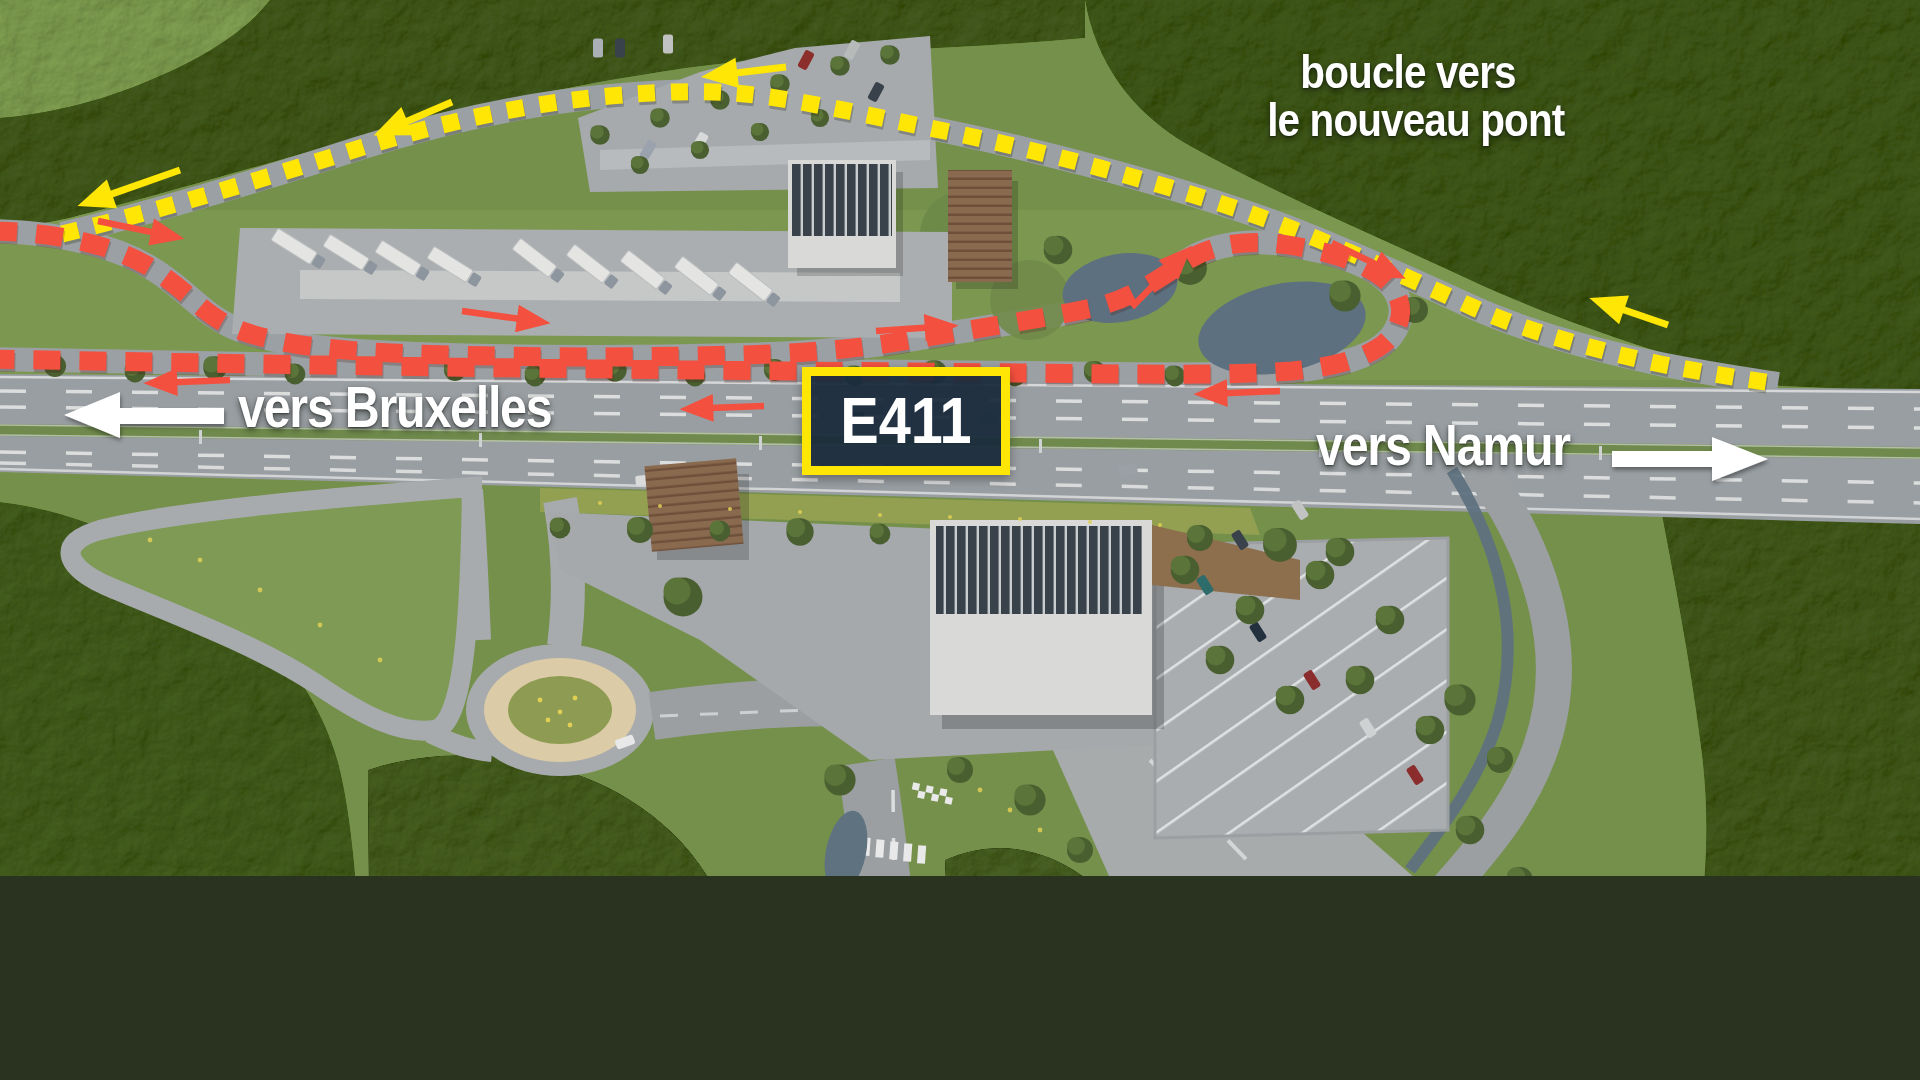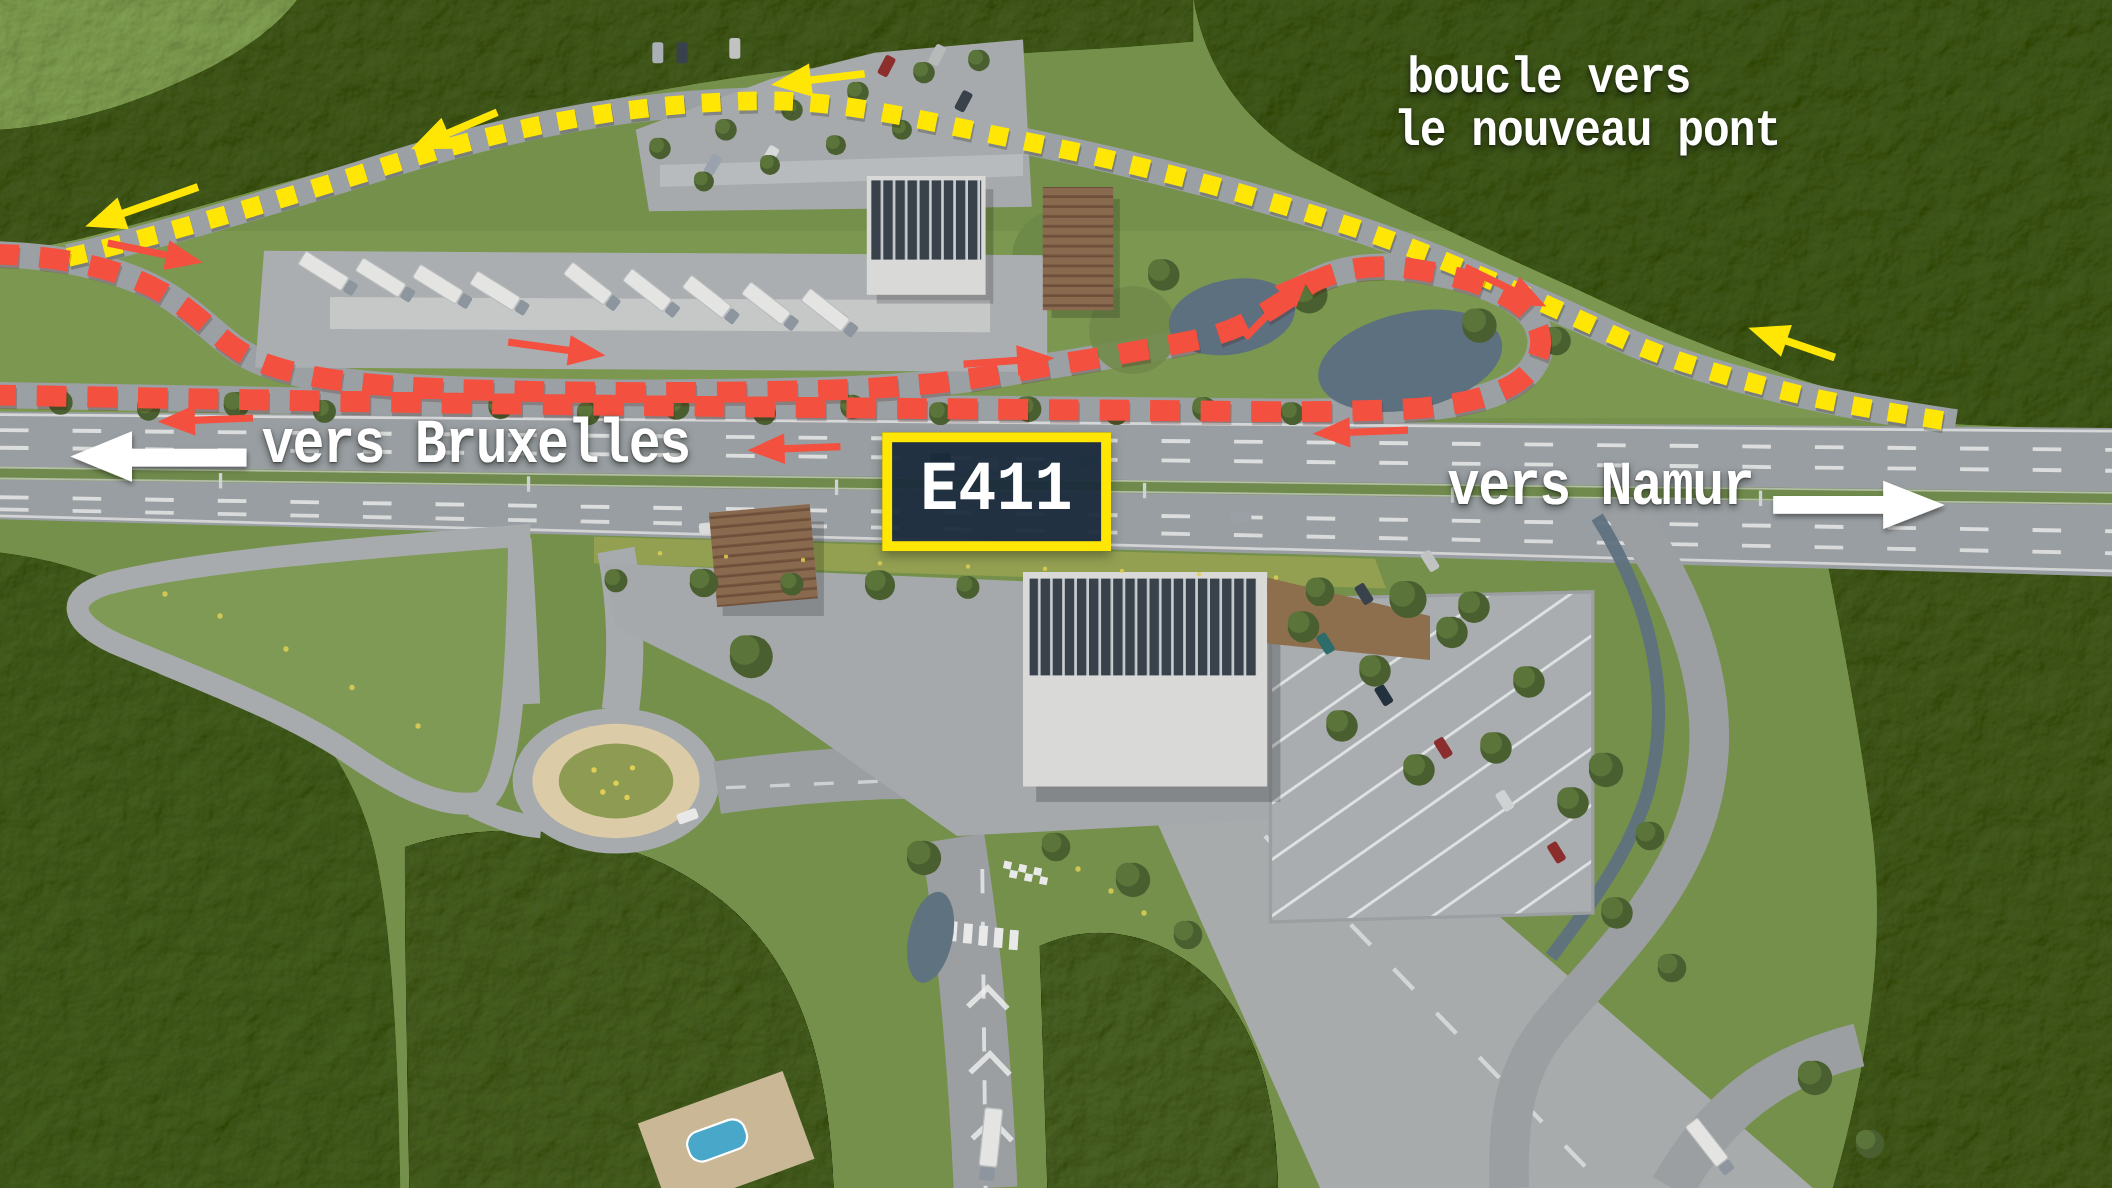--- a/index.html
+++ b/index.html
@@ -1,27 +1,27 @@
 <!DOCTYPE html>
 <html><head>
 <meta charset="utf-8">
 <style>
   html,body{margin:0;padding:0;background:#2a331f;}
-  #stage{position:relative;width:1920px;height:1080px;overflow:hidden;background:#75904b;
-         font-family:Liberation Mono, monospace;}
+  #stage{position:relative;width:1920px;height:876px;overflow:hidden;background:#75904b;
+         font-family:Liberation Sans, sans-serif;}
   #scene{position:absolute;left:0;top:0;width:1920px;height:1080px;}
   .map-label{position:absolute;font-weight:700;color:#fff;letter-spacing:-1.5px;white-space:nowrap;
              text-shadow:0 3px 7px rgba(10,15,10,.55),0 1px 2px rgba(0,0,0,.45);}
   #label-bruxelles{left:238px;top:374px;font-size:57px;transform:scaleX(.85);transform-origin:left top;}
   #label-namur{left:1316px;top:412px;font-size:57px;transform:scaleX(.85);transform-origin:left top;}
   #label-loop{left:1248px;top:48px;width:320px;font-size:46px;line-height:1.05;text-align:center;
               transform:scaleX(.88);transform-origin:center top;letter-spacing:-1px;}
   #badge{position:absolute;left:802px;top:367px;width:208px;height:108px;box-sizing:border-box;
          background:rgba(25,42,60,.94);border:9px solid #ffe605;display:flex;align-items:center;
-         justify-content:center;box-shadow:0 4px 10px rgba(0,0,0,.35);margin-top:26px;}
+         justify-content:center;box-shadow:0 4px 10px rgba(0,0,0,.35);}
   #badge span{font-weight:700;font-size:64px;color:#fff;transform:scaleX(.9);letter-spacing:0;}
 </style>
 </head>
 <body>
 
 <div id="stage">
 <svg id="scene" viewBox="0 0 1920 1080">
   <defs>
     <filter id="canopy" x="-5%" y="-5%" width="110%" height="110%">
       <feTurbulence type="fractalNoise" baseFrequency="0.035" numOctaves="4" seed="7" result="noise"></feTurbulence>

